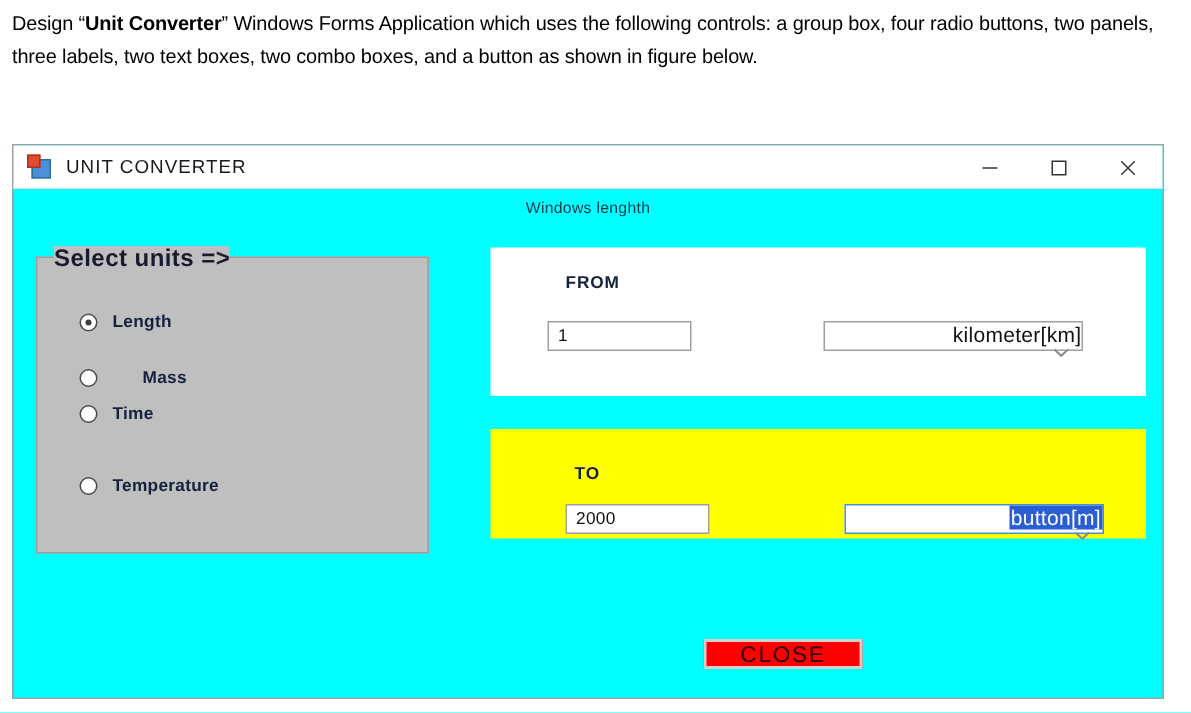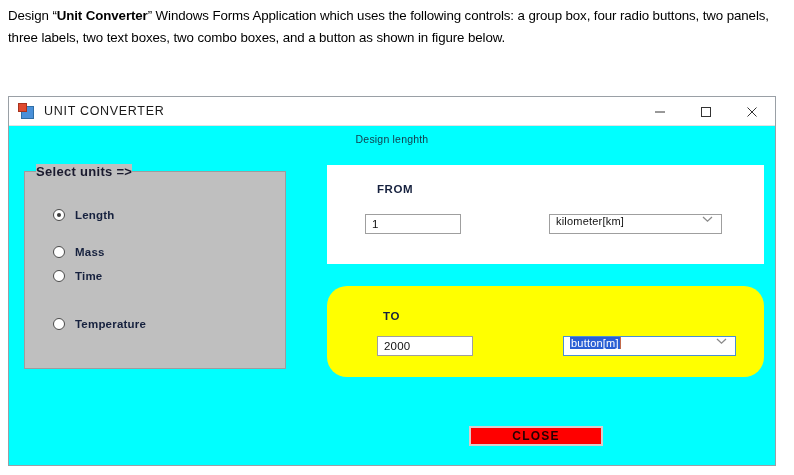--- a/index.html
+++ b/index.html
@@ -114,21 +114,21 @@
     background: #bfbfbf;
     border: 1px solid #9d9d9d;
     box-sizing: border-box;
   }
   #group-box-title {
     position: absolute;
     left: 11px;
     top: -8px;
     background: #bfbfbf;
     padding: 0 0;
-    font-size: 13px;
+    font-size: 16px;
     font-weight: bold;
     color: #1a1a2e;
     letter-spacing: 0.3px;
     white-space: nowrap;
   }
   .radio-row {
     position: absolute;
     left: 28px;
     display: flex;
     align-items: center;
@@ -168,23 +168,22 @@
     left: 318px;
     top: 68px;
     width: 437px;
     height: 99px;
     background: #ffffff;
   }
   #panel-to {
     left: 318px;
     top: 189px;
     width: 437px;
-    height: 91px;
+    height: 73px;
     background: #ffff00;
-    border-radius: 20px;
   }
   .panel-label {
     position: absolute;
     font-size: 11.5px;
     font-weight: bold;
     color: #16213e;
     letter-spacing: 0.6px;
   }
   #label-from { left: 50px; top: 18px; }
   #label-to   { left: 56px; top: 24px; }
@@ -204,25 +203,26 @@
   #tbox-from { left: 38px; top: 49px; width: 96px; height: 20px; }
   #tbox-to   { left: 50px; top: 50px; width: 96px; height: 20px; }
 
   .combo {
     position: absolute;
     background: #ffffff;
     border: 1px solid #9f9f9f;
     box-sizing: border-box;
     height: 20px;
     display: flex;
-    align-items: flex-start;
-    font-size: 11px;
+    align-items: flex-end;
+    font-size: 14px;
     color: #111;
     padding-left: 6px;
     letter-spacing: 0.2px;
+    flex-direction: column;
   }
   #combo-from { left: 222px; top: 49px; width: 173px; }
   #combo-to   { left: 236px; top: 50px; width: 173px; border: 1px solid #4a8fd4; }
   .combo .sel-text {
     background: #2a5fd4;
     color: #ffffff;
     padding: 0 1px;
   }
   .combo .caret-bar {
     display: inline-block;
@@ -237,32 +237,32 @@
     color: #8a8a8a;
     display: flex;
     align-items: center;
   }
 
   
   #close-button {
     position: absolute;
     left: 460px;
     top: 329px;
-    width: 134px;
+    width: 106px;
     height: 20px;
     background: #ff0000;
     border: 2px solid #d8cccc;
     box-sizing: border-box;
     display: flex;
     align-items: center;
     justify-content: center;
-    font-size: 12px;
+    font-size: 15px;
     color: #2a0000;
     letter-spacing: 1.2px;
-    font-weight: bold;
+    font-weight: normal;
   }
 </style>
 </head>
 <body>
 
 <div id="prompt"><span>Design “</span><b>Unit Converter</b><span>” Windows Forms Application which uses the following controls: a group box, four radio buttons, two panels, three labels, two text boxes, two combo boxes, and a button as shown in figure below.</span></div>
 
 <div id="app-window">
 
   <div id="title-bar">
@@ -285,30 +285,30 @@
       </div>
       <div class="win-btn">
         <svg width="12" height="12" viewBox="0 0 12 12">
             <line x1="1.5" y1="1.5" x2="10.5" y2="10.5" stroke="#333" stroke-width="1"></line>
             <line x1="10.5" y1="1.5" x2="1.5" y2="10.5" stroke="#333" stroke-width="1"></line>
           </svg>
       </div>
     </div>
   </div>
 
-  <div id="convert-label">Design lenghth</div>
+  <div id="convert-label">Windows lenghth</div>
 
   <div id="group-box">
     <div id="group-box-title">Select units =&gt;</div>
 
     <div class="radio-row" style="top:37px;">
       <span class="radio-circle checked"></span>
       <span class="radio-label">Length</span>
     </div>
-    <div class="radio-row" style="top:74px;">
+    <div class="radio-row" style="top:74px;gap:20px;">
       <span class="radio-circle"></span>
       <span class="radio-label">Mass</span>
     </div>
     <div class="radio-row" style="top:98px;">
       <span class="radio-circle"></span>
       <span class="radio-label">Time</span>
     </div>
     <div class="radio-row" style="top:146px;justify-content:flex-end;">
       <span class="radio-circle"></span>
       <span class="radio-label">Temperature</span>

